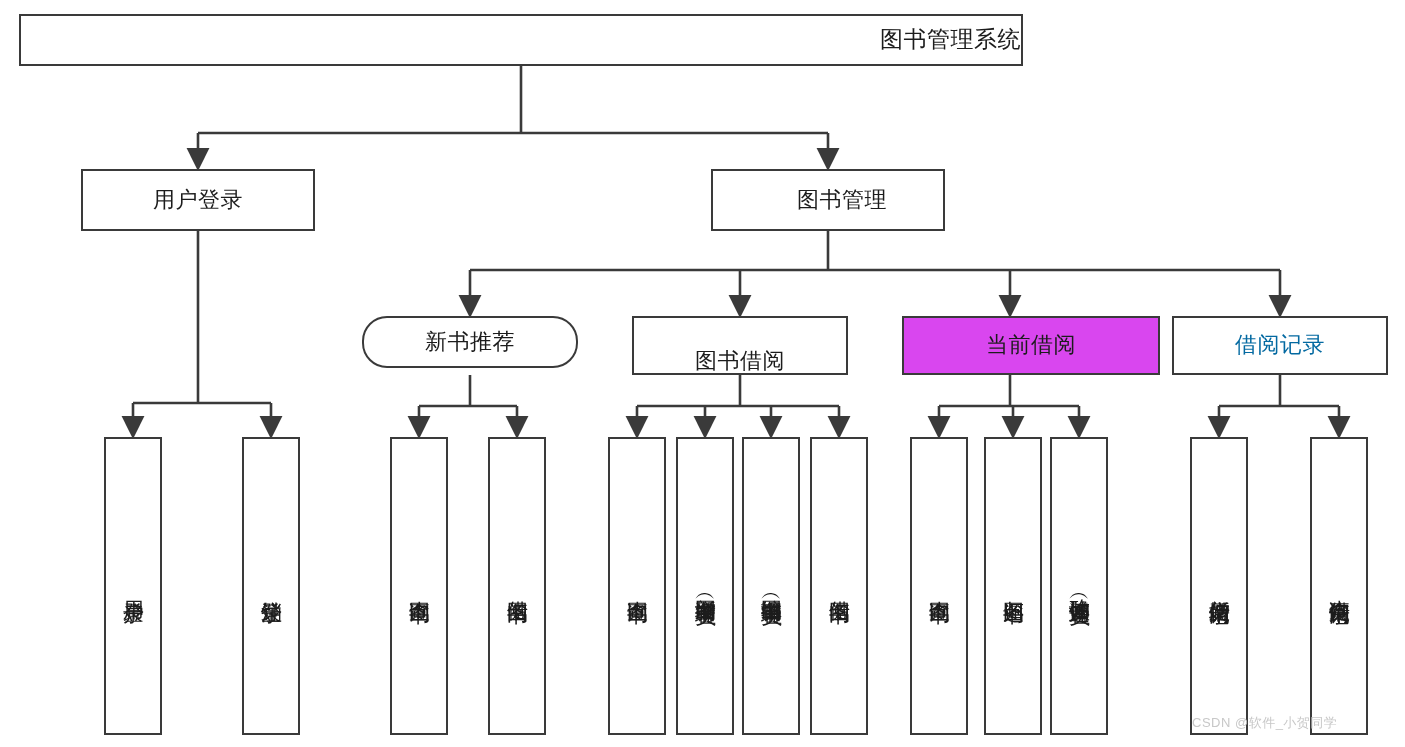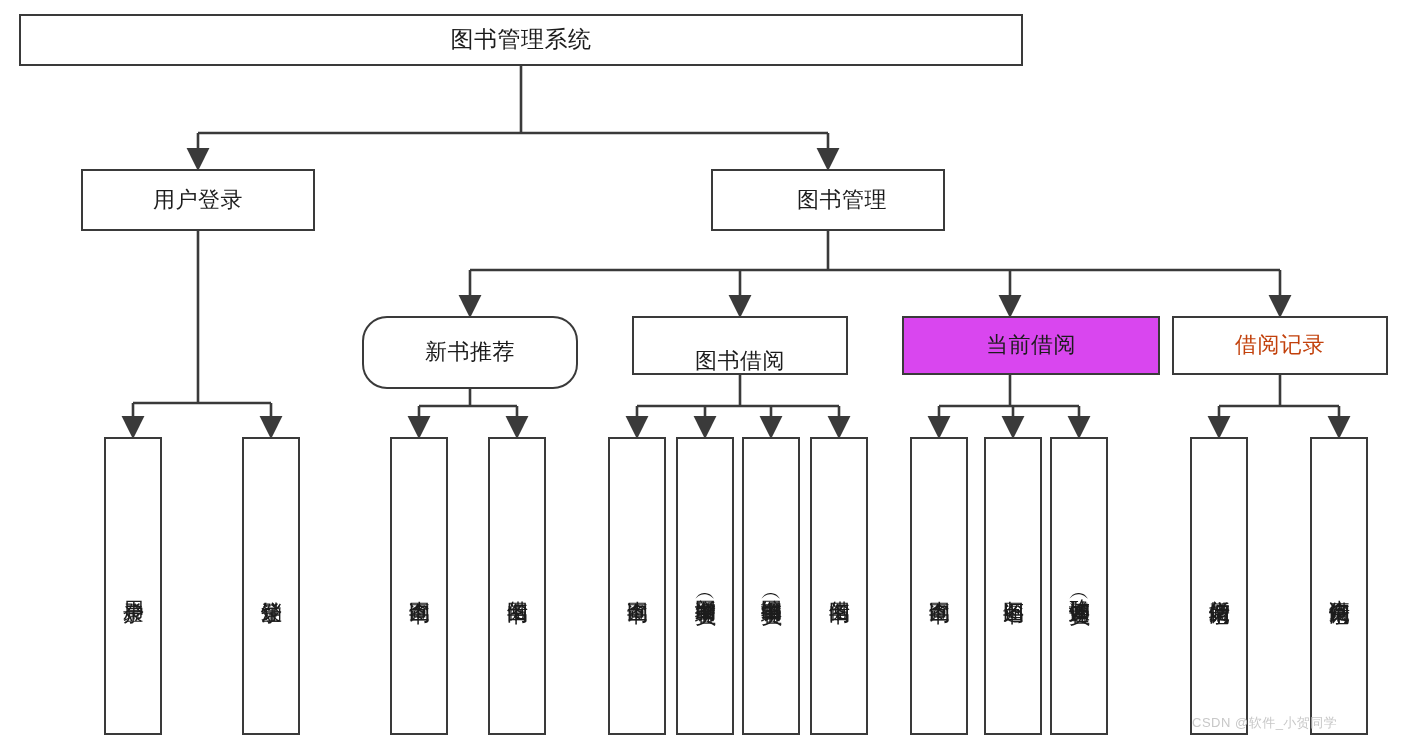--- a/index.html
+++ b/index.html
@@ -36,20 +36,21 @@
     justify-content: center;
     color: #1c1c1c;
   }
   .node.horiz {
     font-size: 22px;
     line-height: 1.1;
     letter-spacing: 0.5px;
   }
   .node.root {
     font-size: 23px;
+    justify-content: flex-end;
   }
   .node.vert {
     writing-mode: vertical-rl;
     text-orientation: upright;
     font-size: 21px;
     line-height: 1.28;
     letter-spacing: 1px;
     padding: 6px 0;
   }
   .node.vert .vtext {
@@ -126,30 +127,30 @@
       <span>图书管理系统</span>
     </div>
 
   <div class="node horiz" style="left: 81px; top: 169px; width: 234px; height: 62px; border-color: rgb(58, 58, 58); background: rgb(255, 255, 255); color: rgb(28, 28, 28);">
       <span>用户登录</span>
     </div>
   <div class="node horiz" style="left: 711px; top: 169px; width: 234px; height: 62px; border-color: rgb(58, 58, 58); background: rgb(255, 255, 255); color: rgb(28, 28, 28); padding-left: 28px;">
       <span>图书管理</span>
     </div>
 
-  <div class="node horiz" style="left: 362px; top: 316px; width: 216px; height: 73px; border-color: rgb(58, 58, 58); background: rgb(255, 255, 255); color: rgb(28, 28, 28); border-radius: 25px;">
+  <div class="node horiz" style="left: 362px; top: 316px; width: 216px; height: 52px; border-color: rgb(58, 58, 58); background: rgb(255, 255, 255); color: rgb(28, 28, 28); border-radius: 25px;">
       <span>新书推荐</span>
     </div>
   <div class="node horiz" style="left: 632px; top: 316px; width: 216px; height: 59px; border-color: rgb(58, 58, 58); background: rgb(255, 255, 255); color: rgb(28, 28, 28); align-items: flex-end;">
       <span>图书借阅</span>
     </div>
   <div class="node horiz" style="left: 902px; top: 316px; width: 258px; height: 59px; border-color: rgb(58, 58, 58); background: #d946ef; color: rgb(28, 28, 28);">
       <span>当前借阅</span>
     </div>
-  <div class="node horiz" style="left: 1172px; top: 316px; width: 216px; height: 59px; border-color: rgb(58, 58, 58); background: rgb(255, 255, 255); color: #c2410c;">
+  <div class="node horiz" style="left: 1172px; top: 316px; width: 216px; height: 59px; border-color: rgb(58, 58, 58); background: rgb(255, 255, 255); color: #0369a1;">
       <span>借阅记录</span>
     </div>
 
   <div class="node vert" style="left: 104px; top: 437px; width: 58px; height: 298px; border-color: rgb(58, 58, 58); background: rgb(255, 255, 255); color: rgb(28, 28, 28);">
       <span class="vtext">用户登录</span>
     </div>
   <div class="node vert" style="left: 242px; top: 437px; width: 58px; height: 298px; border-color: rgb(58, 58, 58); background: rgb(255, 255, 255); color: rgb(28, 28, 28);">
       <span class="vtext">注销登录</span>
     </div>
   <div class="node vert" style="left: 390px; top: 437px; width: 58px; height: 298px; border-color: rgb(58, 58, 58); background: rgb(255, 255, 255); color: rgb(28, 28, 28);">

